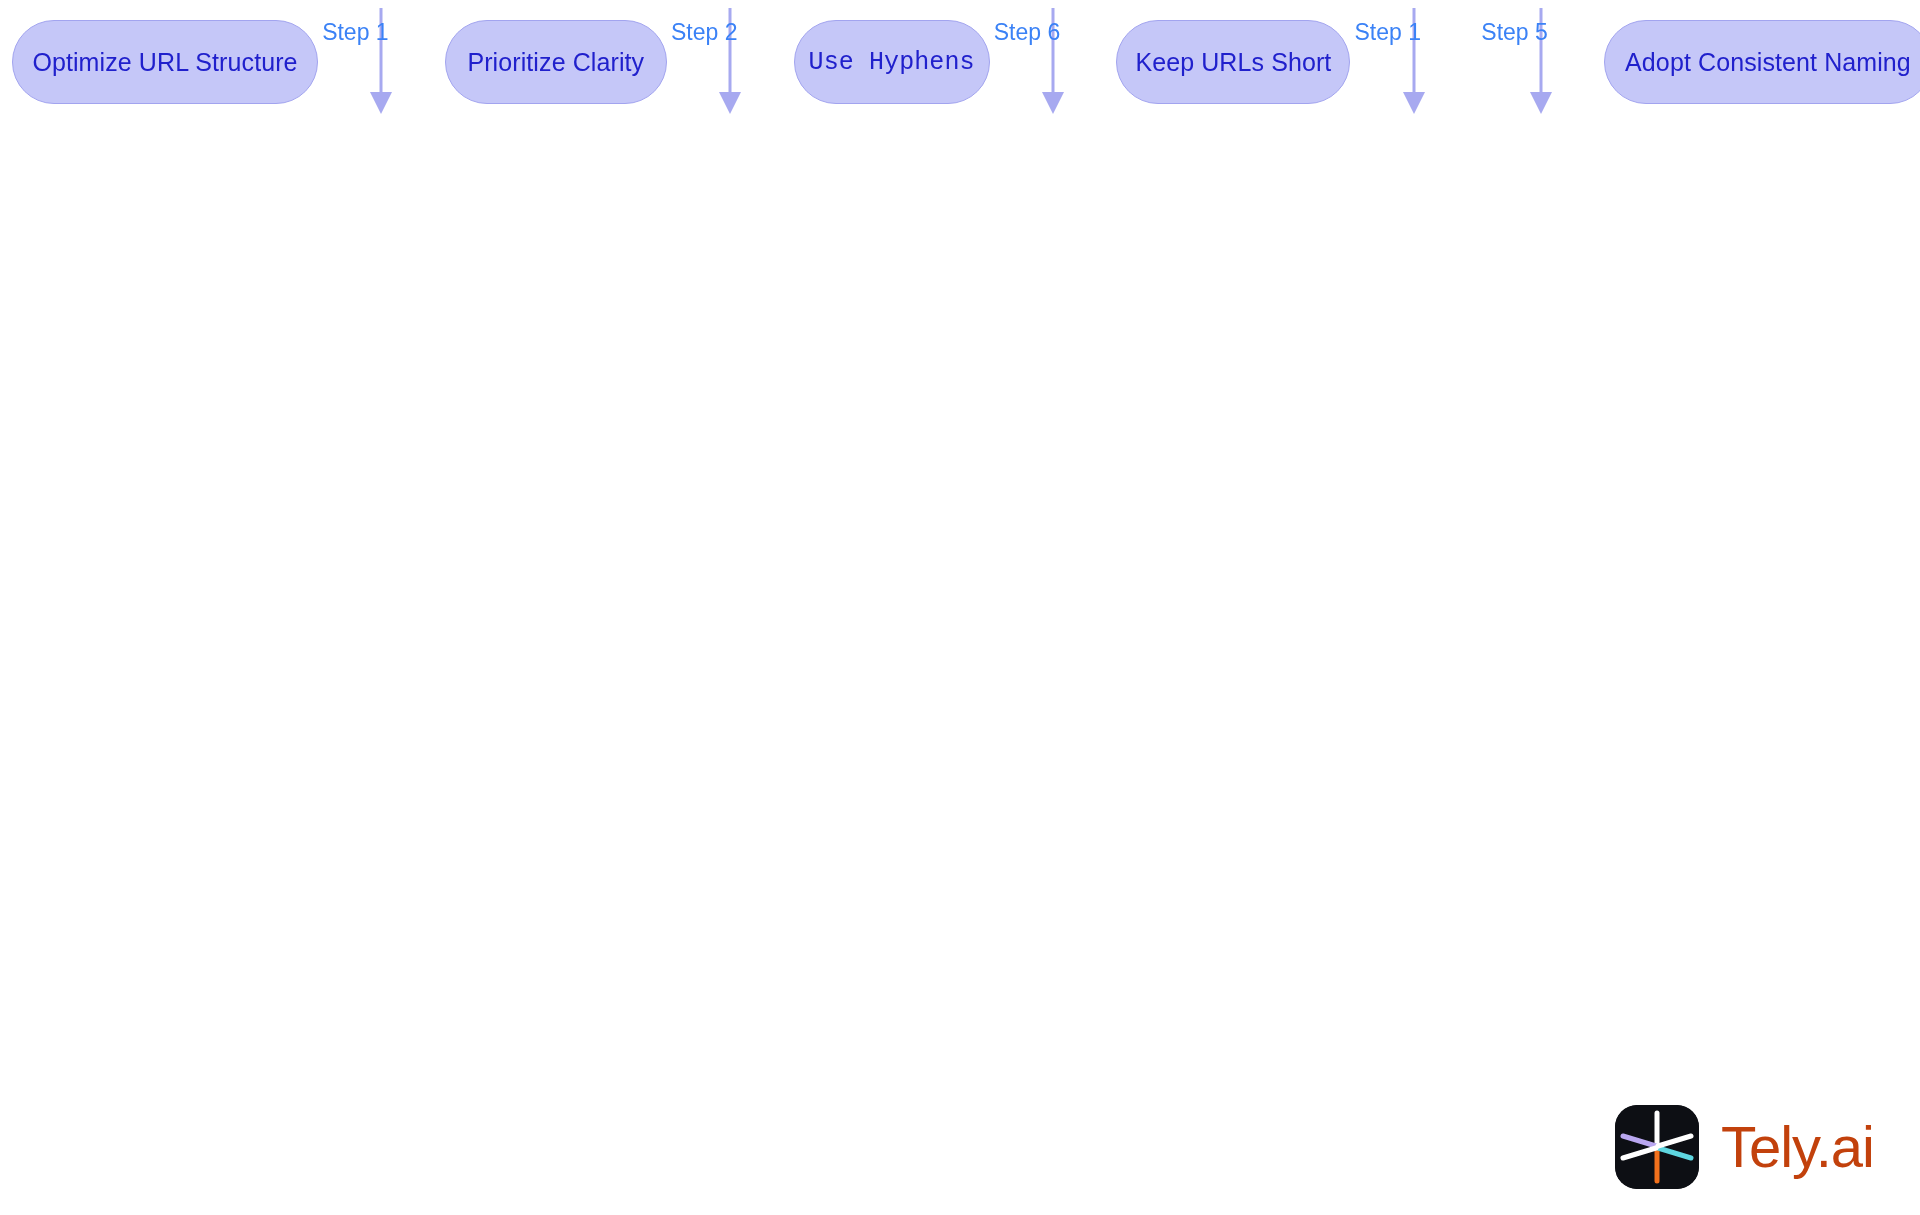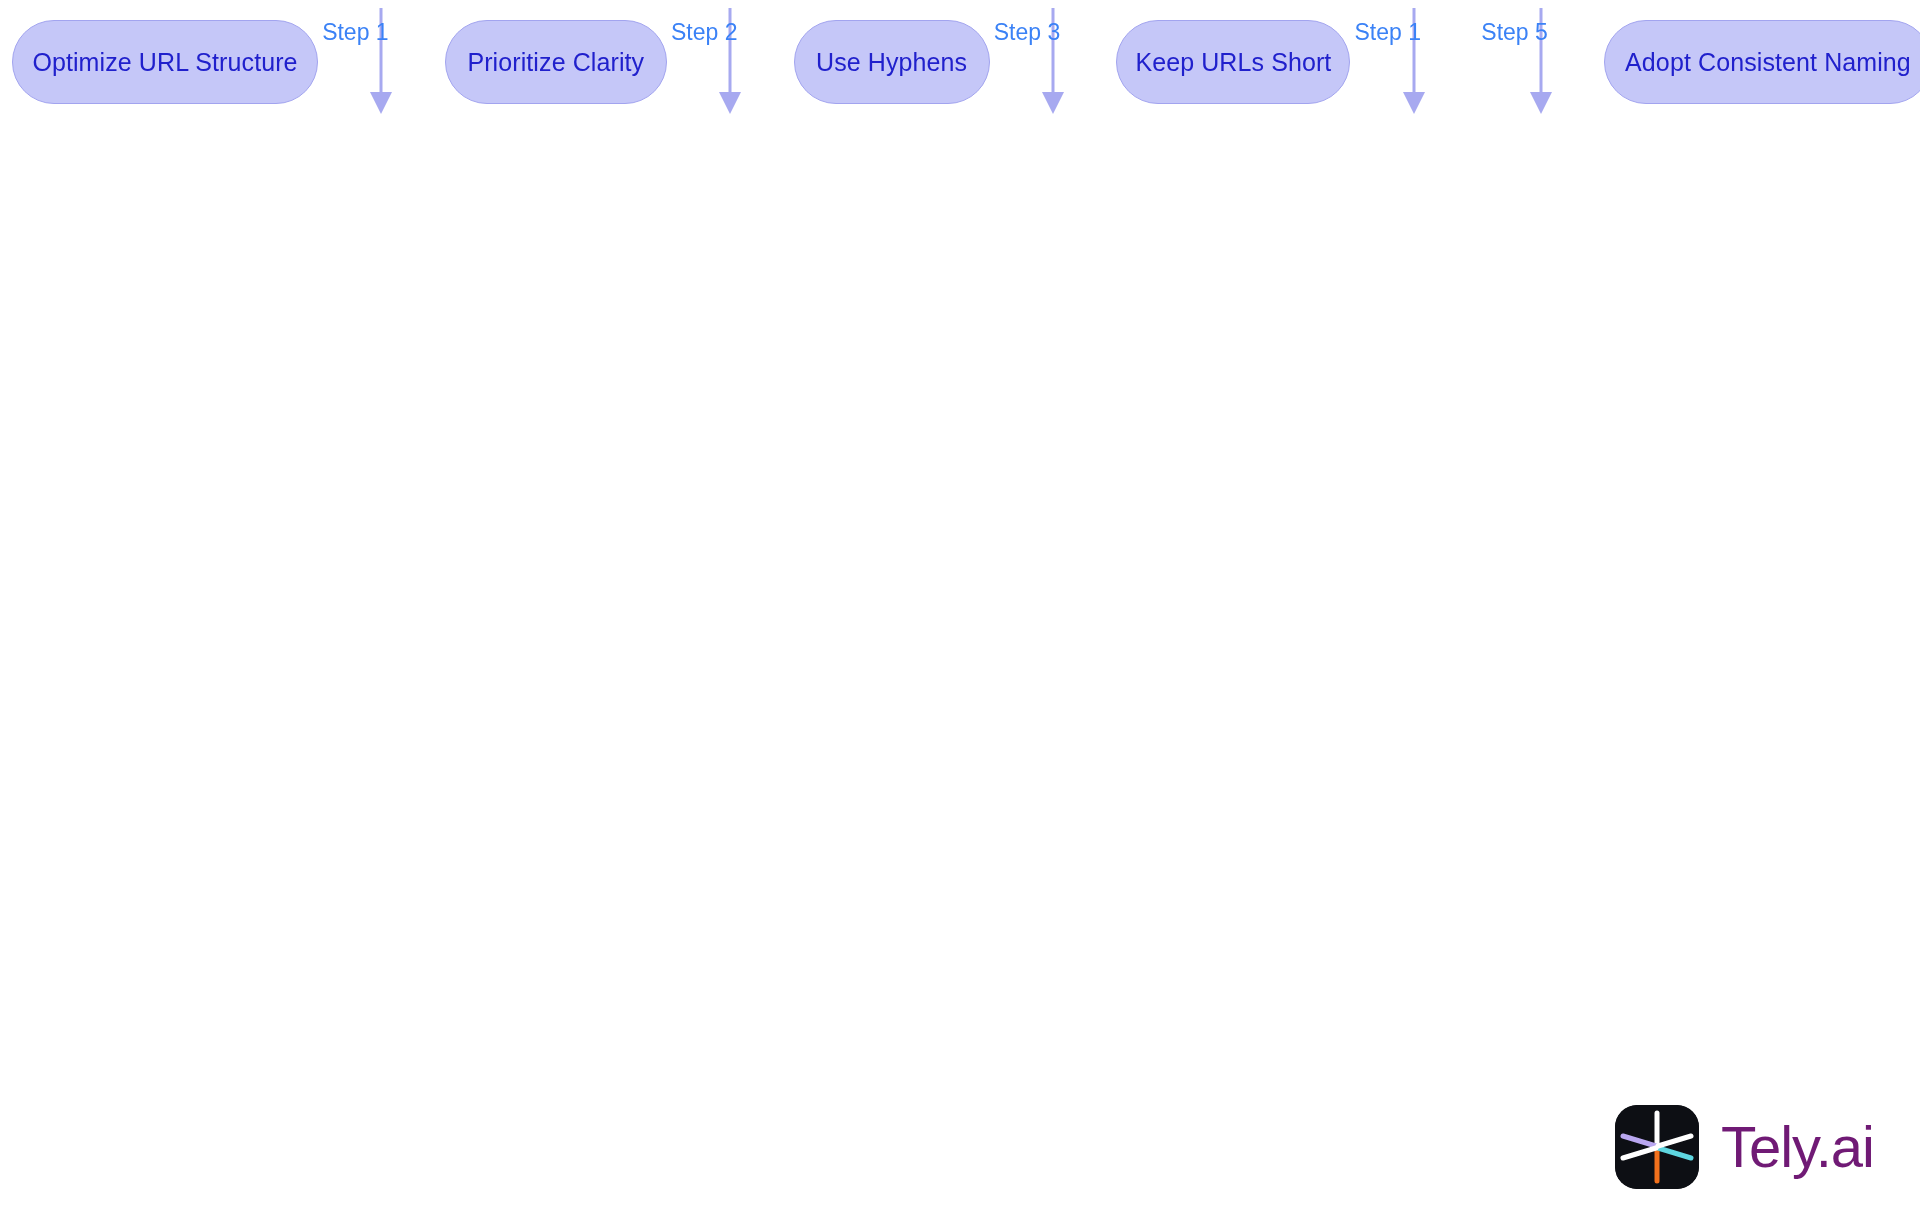--- a/index.html
+++ b/index.html
@@ -104,21 +104,21 @@
   }
   .brand-mark {
     width: 84px;
     height: 84px;
     border-radius: 22px;
     background: #0d0f14;
     display: block;
   }
   .brand-text {
     font-size: 58px;
-    color: #701a75;
+    color: #c2410c;
     letter-spacing: -1px;
     line-height: 1;
     font-family: "Liberation Sans", sans-serif;
   }
 </style>
 </head>
 <body>
 
 <div id="flow-canvas">
 
@@ -137,28 +137,28 @@
     <div class="node" style="width:222px;">
       <span>Prioritize Clarity</span>
     </div>
 
     <div class="connector">
       <div class="line"></div>
       <div class="arrow-head"></div>
       <div class="edge-label">Step 2</div>
     </div>
 
-    <div class="node" style="width:196px;">
+    <div class="node" style="width:196px;font-family:Liberation Mono, monospace;">
       <span>Use Hyphens</span>
     </div>
 
     <div class="connector">
       <div class="line"></div>
       <div class="arrow-head"></div>
-      <div class="edge-label">Step 3</div>
+      <div class="edge-label">Step 6</div>
     </div>
 
     <div class="node" style="width:234px;">
       <span>Keep URLs Short</span>
     </div>
 
     <div class="connector">
       <div class="line"></div>
       <div class="arrow-head"></div>
       <div class="edge-label">Step 1</div>

